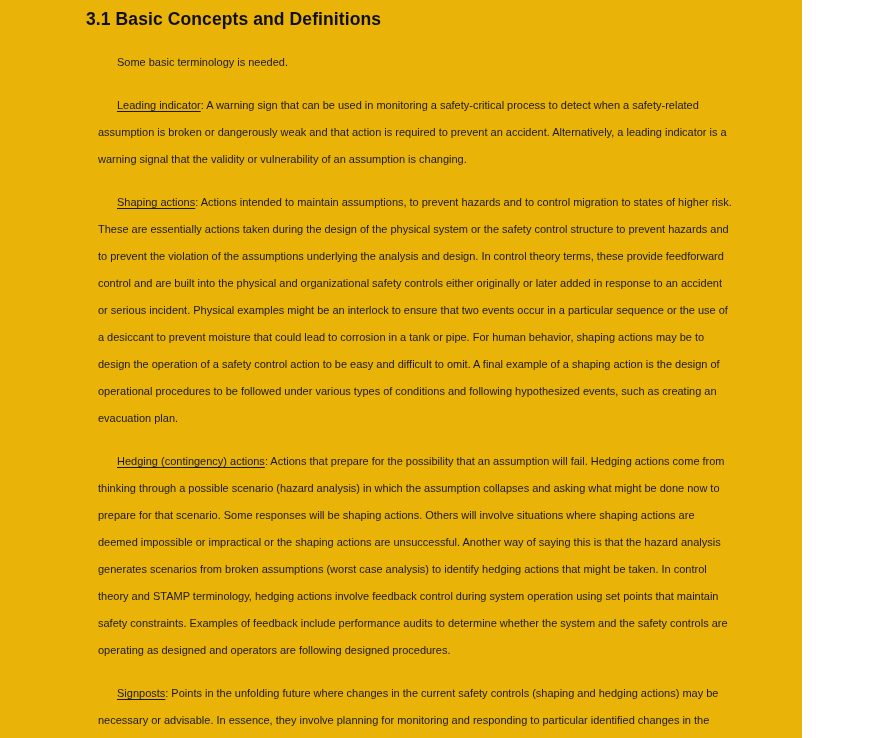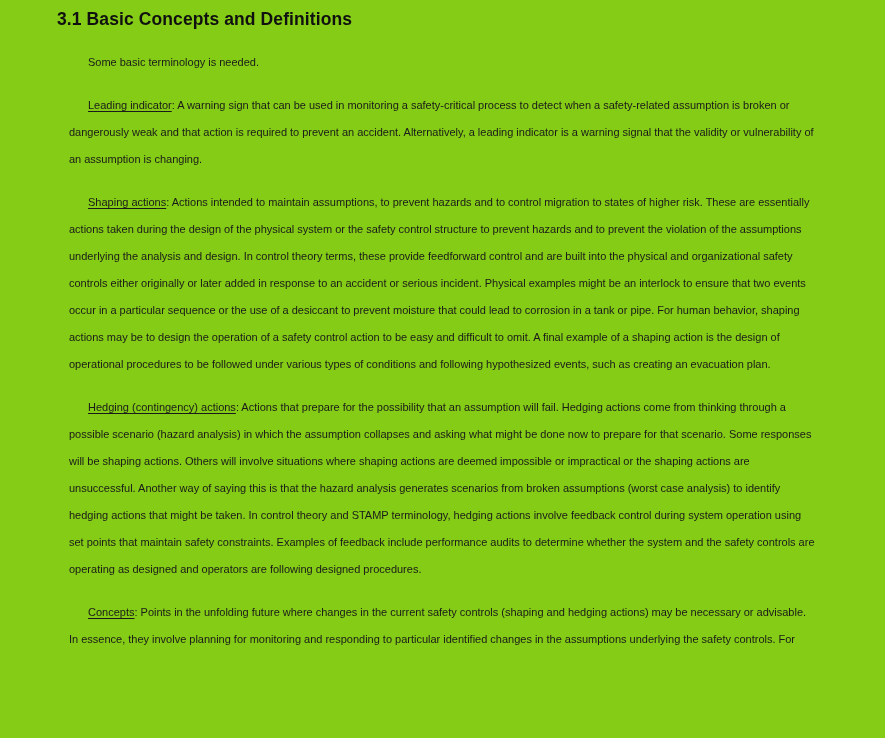--- a/index.html
+++ b/index.html
@@ -9,25 +9,25 @@
   }
   body {
     width: 885px;
     height: 738px;
     overflow: hidden;
     font-family: "Liberation Sans", sans-serif;
     color: #1a1a1a;
   }
   .page {
     position: relative;
-    width: 885px;
+    width: 802px;
     height: 738px;
-    background: #84cc16;
+    background: #eab308;
     box-sizing: border-box;
-    padding: 6px 53px 0 53px;
+    padding: 6px 53px 0 82px;
   }
   .section-heading {
     font-size: 17.5px;
     font-weight: bold;
     color: #101010;
     margin: 0 0 6px 4px;
     letter-spacing: 0.1px;
     line-height: 27px;
   }
   .body-text {
@@ -50,16 +50,16 @@
 
 <div class="page">
 
   <h2 class="section-heading">3.1 Basic Concepts and Definitions</h2>
 
   <div id="body-container">
       <p class="body-text"><span>Some basic terminology is needed.</span></p>
       <p class="body-text"><span class="term">Leading indicator</span><span>: A warning sign that can be used in monitoring a safety-critical process to detect when a safety-related assumption is broken or dangerously weak and that action is required to prevent an accident. Alternatively, a leading indicator is a warning signal that the validity or vulnerability of an assumption is changing.</span></p>
       <p class="body-text"><span class="term">Shaping actions</span><span>: Actions intended to maintain assumptions, to prevent hazards and to control migration to states of higher risk.  These are essentially actions taken during the design of the physical system or the safety control structure to prevent hazards and to prevent the violation of the assumptions underlying the analysis and design. In control theory terms, these provide feedforward control and are built into the physical and organizational safety controls either originally or later added in response to an accident or serious incident. Physical examples might be an interlock to ensure that two events occur in a particular sequence or the use of a desiccant to prevent moisture that could lead to corrosion in a tank or pipe. For human behavior, shaping actions may be to design the operation of a safety control action to be easy and difficult to omit. A final example of a shaping action is the design of operational procedures to be followed under various types of conditions and following hypothesized events, such as creating an evacuation plan.</span></p>
       <p class="body-text"><span class="term">Hedging (contingency) actions</span><span>: Actions that prepare for the possibility that an assumption will fail. Hedging actions come from thinking through a possible scenario (hazard analysis) in which the assumption collapses and asking what might be done now to prepare for that scenario. Some responses will be shaping actions. Others will involve situations where shaping actions are deemed impossible or impractical or the shaping actions are unsuccessful. Another way of saying this is that the hazard analysis generates scenarios from broken assumptions (worst case analysis) to identify hedging actions that might be taken. In control theory and STAMP terminology, hedging actions involve feedback control during system operation using set points that maintain safety constraints. Examples of feedback include performance audits to determine whether the system and the safety controls are operating as designed and operators are following designed procedures.</span></p>
-      <p class="body-text"><span class="term">Concepts</span><span>: Points in the unfolding future where changes in the current safety controls (shaping and hedging actions) may be necessary or advisable. In essence, they involve planning for monitoring and responding to particular identified changes in the assumptions underlying the safety controls. For</span></p>
+      <p class="body-text"><span class="term">Signposts</span><span>: Points in the unfolding future where changes in the current safety controls (shaping and hedging actions) may be necessary or advisable. In essence, they involve planning for monitoring and responding to particular identified changes in the assumptions underlying the safety controls. For</span></p>
     </div>
 
 </div>
 
 </body></html>

